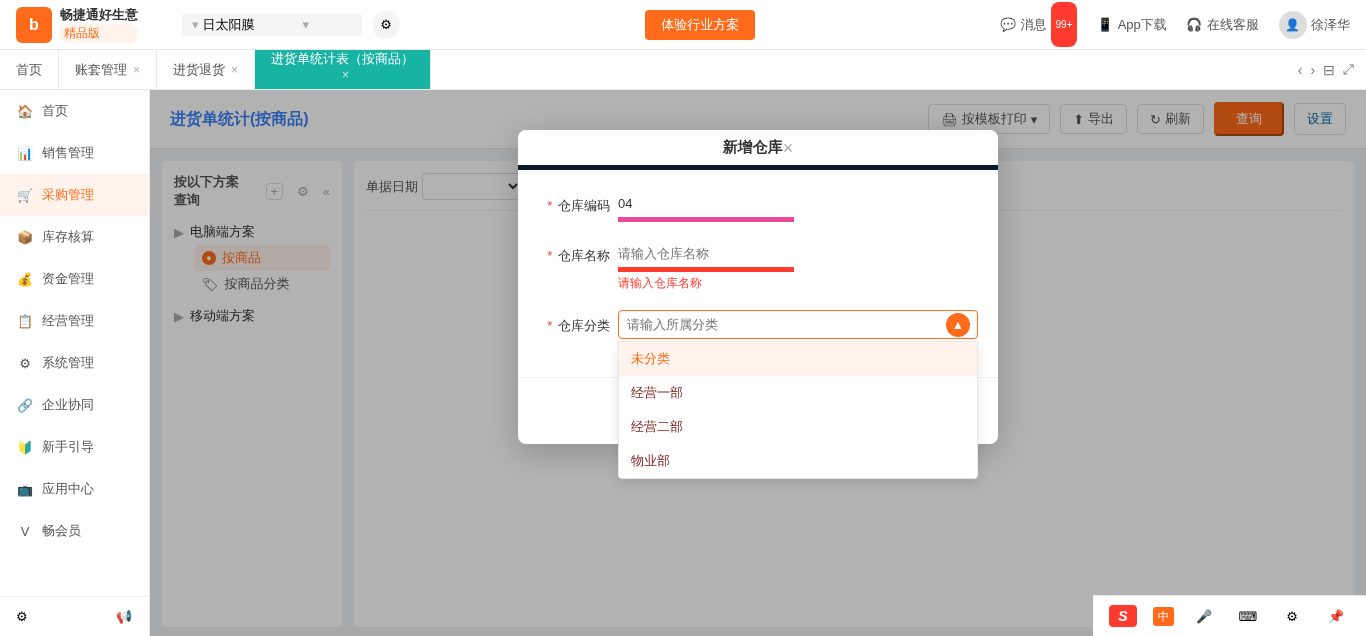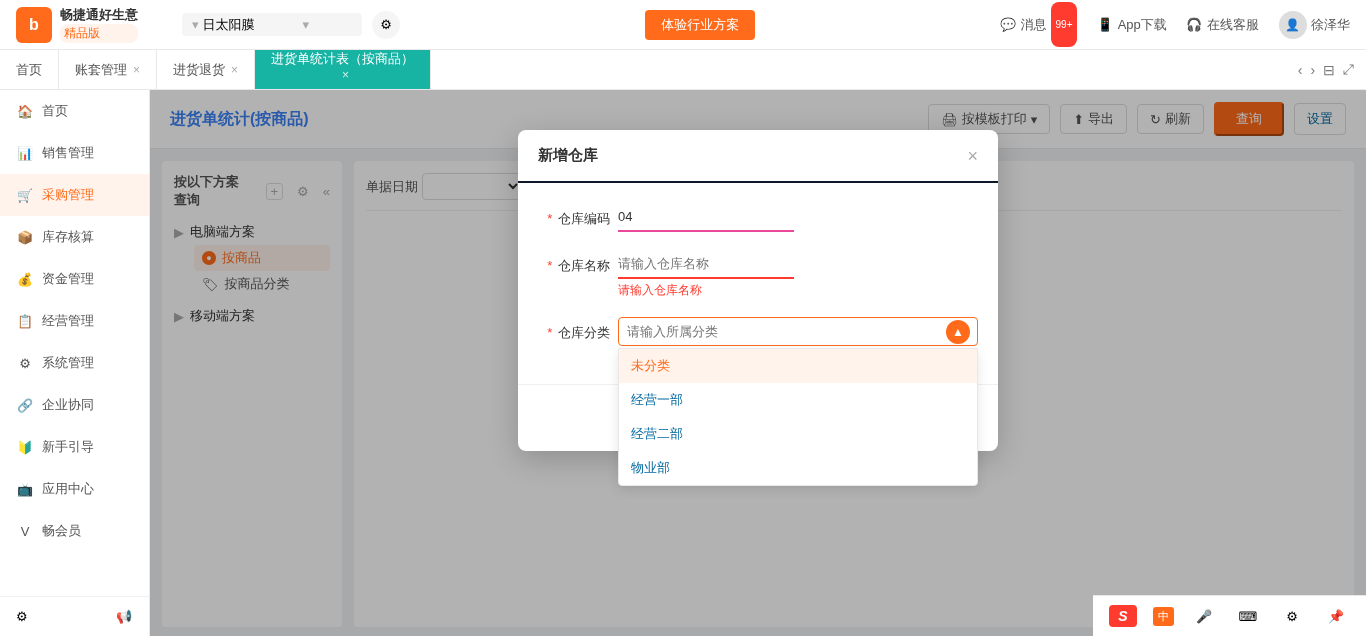--- a/index.html
+++ b/index.html
@@ -179,39 +179,39 @@
       display: flex; align-items: flex-start; justify-content: center;
       padding-top: 40px;
       z-index: 100;
     }
     .modal {
       background: #fff; border-radius: 8px; width: 480px;
       box-shadow: 0 8px 30px rgba(0,0,0,0.2);
       position: relative;
     }
     .modal-header {
-      padding: 16px 20px;
-      border-bottom: 2px solid #0f172a;
-      display: flex; align-items: center; justify-content: space-between;
+      padding: 8px 20px;
+      border-bottom: 5px solid #0f172a;
+      display: flex; align-items: center; justify-content: center;
     }
     .modal-title { font-size: 15px; font-weight: bold; color: #333; }
     .modal-close {
       cursor: pointer; color: #aaa; font-size: 18px; line-height: 1;
     }
     .modal-body { padding: 20px; }
     .form-row {
       display: flex; align-items: flex-start; margin-bottom: 18px;
     }
     .form-label {
       width: 80px; font-size: 13px; color: #333; padding-top: 7px;
       flex-shrink: 0; text-align: right; padding-right: 8px;
     }
     .required-star { color: #ff3b30; margin-right: 2px; }
     .form-input {
-      flex: 1; border: none; border-bottom: 2px solid #ec4899;
+      flex: 1; border: none; border-bottom: 5px solid #ec4899;
       padding: 6px 0; font-size: 13px; outline: none; color: #333;
     }
     .form-input.error { border-bottom-color: #ff3b30; }
     .error-msg { color: #ff3b30; font-size: 12px; margin-top: 3px; }
     .form-input-wrap { flex: 1; position: relative; }
     .form-select-wrap {
       flex: 1; position: relative;
     }
     .form-select-input {
       width: 100%; border: 1px solid #ff6b1a; border-radius: 4px;
@@ -224,21 +224,21 @@
       display: flex; align-items: center; justify-content: center; color: #fff; font-size: 12px;
       cursor: pointer;
     }
     
     .dropdown-list {
       position: absolute; top: 100%; left: 0; right: 0;
       background: #fff; border: 1px solid #e8e8e8; border-radius: 0 0 4px 4px;
       box-shadow: 0 4px 12px rgba(0,0,0,0.1); z-index: 200; margin-top: 2px;
     }
     .dropdown-item {
-      padding: 8px 12px; cursor: pointer; font-size: 13px; color: #0369a1;
+      padding: 8px 12px; cursor: pointer; font-size: 13px; color: #7f1d1d;
     }
     .dropdown-item.selected { background: #fff3ec; color: #ff6b1a; }
     .modal-footer {
       padding: 16px 20px;
       display: flex; justify-content: flex-end; gap: 10px;
       border-top: 1px solid #f0f0f0;
     }
     .btn-save {
       background: #ff6b1a; color: #fff; border: none; border-radius: 4px;
       padding: 8px 28px; font-size: 13px; cursor: pointer;

